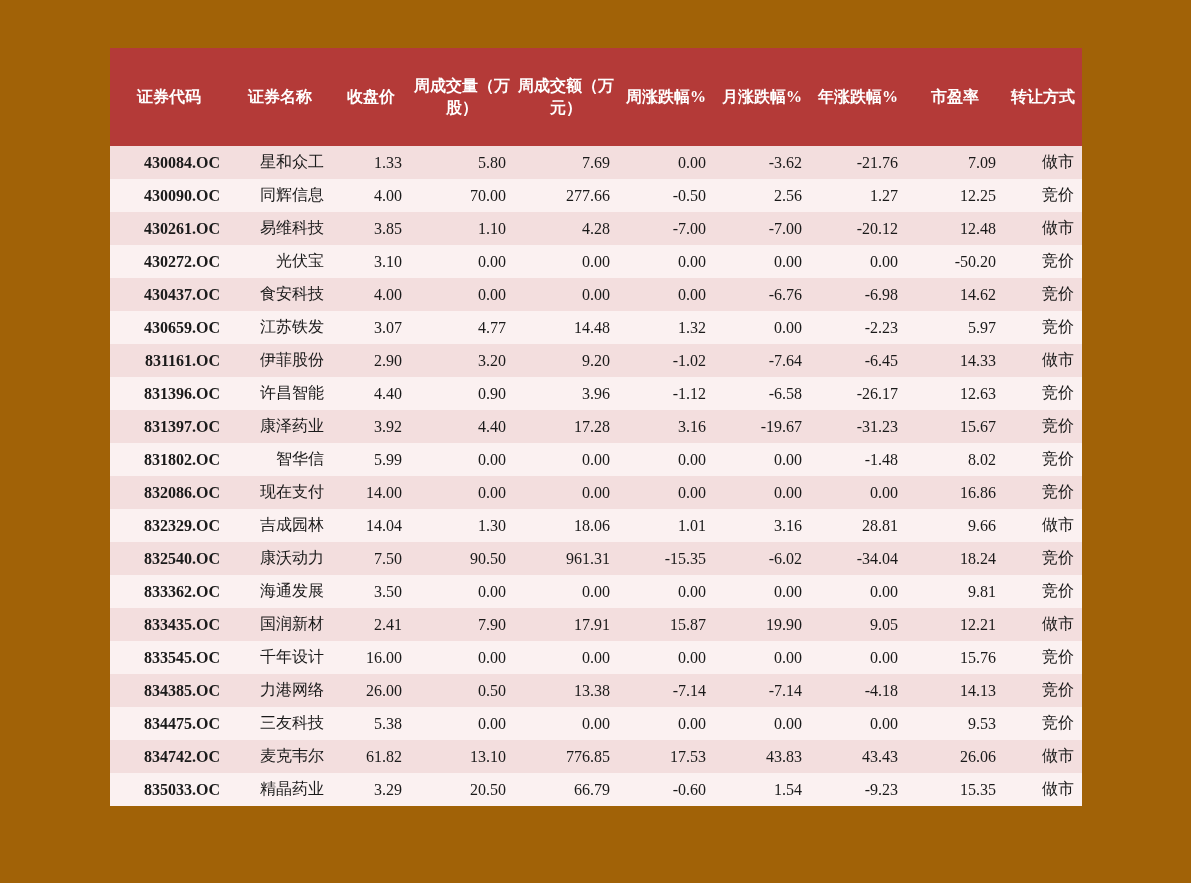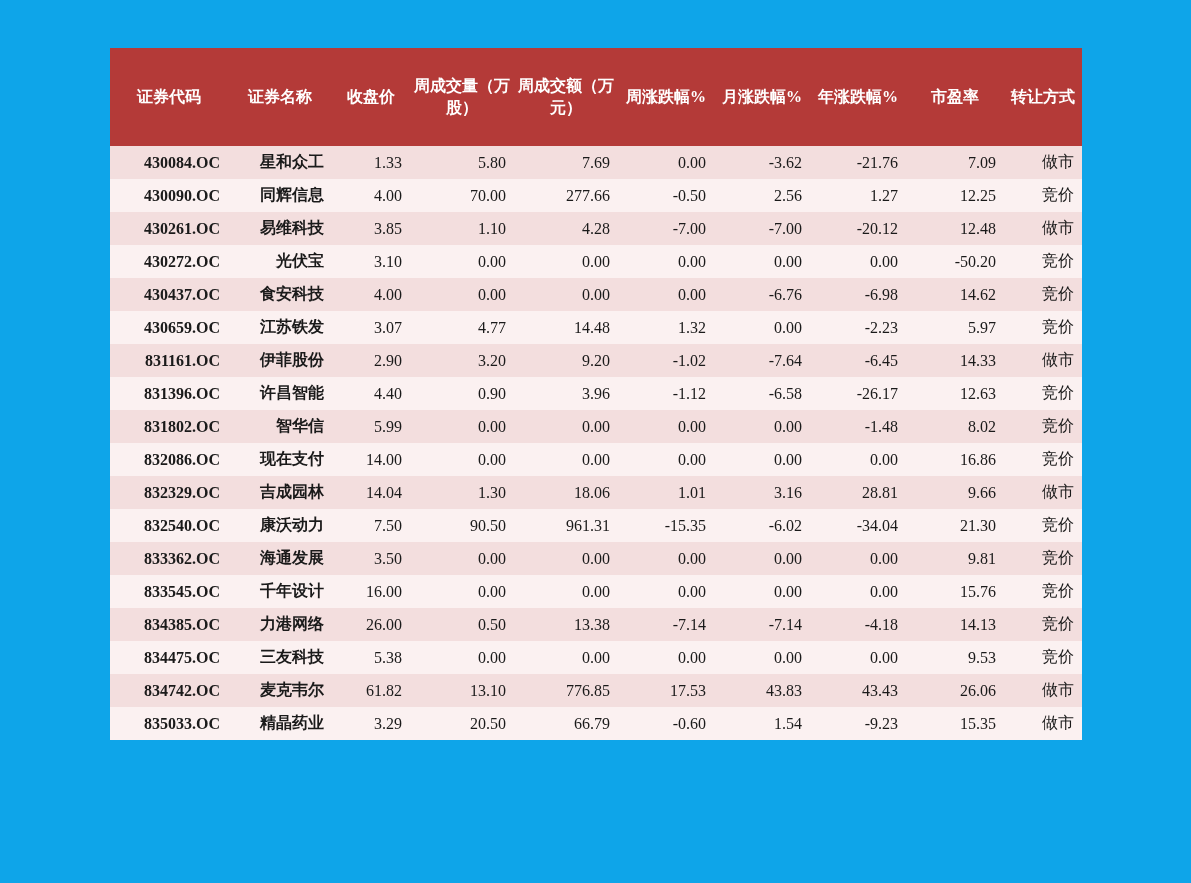--- a/index.html
+++ b/index.html
@@ -7,21 +7,21 @@
     padding: 0;
     background: #000000;
     width: 1191px;
     height: 883px;
     overflow: hidden;
   }
   .page {
     position: relative;
     width: 1191px;
     height: 883px;
-    background: #0ea5e9;
+    background: #a16207;
   }
   .table-wrap {
     position: absolute;
     left: 110px;
     top: 48px;
     width: 972px;
     background: #ffffff;
   }
   table.stock-table {
     border-collapse: collapse;
@@ -54,21 +54,20 @@
   tbody tr { height: 33px; margin-left: 44px; }
   tbody tr:nth-child(odd)  { background: #f3dede; }
   tbody tr:nth-child(even) { background: #fbf1f1; }
   td.col-code {
     text-align: center;
     font-weight: bold;
     font-size: 16px;
   }
   td.col-name {
     text-align: center;
-    font-weight: bold;
   }
   td.col-mode {
     text-align: center;
   }
   
   col.c0 { width: 118px; }
   col.c1 { width: 104px; }
   col.c2 { width: 78px; }
   col.c3 { width: 104px; }
   col.c4 { width: 104px; }
@@ -201,20 +200,32 @@
             <td class="col-num">4.40</td>
             <td class="col-num">0.90</td>
             <td class="col-num">3.96</td>
             <td class="col-num">-1.12</td>
             <td class="col-num">-6.58</td>
             <td class="col-num">-26.17</td>
             <td class="col-num">12.63</td>
             <td class="col-mode">竞价</td>
           </tr>
           <tr>
+            <td class="col-code">831397.OC</td>
+            <td class="col-name">康泽药业</td>
+            <td class="col-num">3.92</td>
+            <td class="col-num">4.40</td>
+            <td class="col-num">17.28</td>
+            <td class="col-num">3.16</td>
+            <td class="col-num">-19.67</td>
+            <td class="col-num">-31.23</td>
+            <td class="col-num">15.67</td>
+            <td class="col-mode">竞价</td>
+          </tr>
+          <tr>
             <td class="col-code">831802.OC</td>
             <td class="col-name">智华信</td>
             <td class="col-num">5.99</td>
             <td class="col-num">0.00</td>
             <td class="col-num">0.00</td>
             <td class="col-num">0.00</td>
             <td class="col-num">0.00</td>
             <td class="col-num">-1.48</td>
             <td class="col-num">8.02</td>
             <td class="col-mode">竞价</td>
@@ -245,34 +256,46 @@
           </tr>
           <tr>
             <td class="col-code">832540.OC</td>
             <td class="col-name">康沃动力</td>
             <td class="col-num">7.50</td>
             <td class="col-num">90.50</td>
             <td class="col-num">961.31</td>
             <td class="col-num">-15.35</td>
             <td class="col-num">-6.02</td>
             <td class="col-num">-34.04</td>
-            <td class="col-num">21.30</td>
+            <td class="col-num">18.24</td>
             <td class="col-mode">竞价</td>
           </tr>
           <tr>
             <td class="col-code">833362.OC</td>
             <td class="col-name">海通发展</td>
             <td class="col-num">3.50</td>
             <td class="col-num">0.00</td>
             <td class="col-num">0.00</td>
             <td class="col-num">0.00</td>
             <td class="col-num">0.00</td>
             <td class="col-num">0.00</td>
             <td class="col-num">9.81</td>
             <td class="col-mode">竞价</td>
+          </tr>
+          <tr>
+            <td class="col-code">833435.OC</td>
+            <td class="col-name">国润新材</td>
+            <td class="col-num">2.41</td>
+            <td class="col-num">7.90</td>
+            <td class="col-num">17.91</td>
+            <td class="col-num">15.87</td>
+            <td class="col-num">19.90</td>
+            <td class="col-num">9.05</td>
+            <td class="col-num">12.21</td>
+            <td class="col-mode">做市</td>
           </tr>
           <tr>
             <td class="col-code">833545.OC</td>
             <td class="col-name">千年设计</td>
             <td class="col-num">16.00</td>
             <td class="col-num">0.00</td>
             <td class="col-num">0.00</td>
             <td class="col-num">0.00</td>
             <td class="col-num">0.00</td>
             <td class="col-num">0.00</td>

